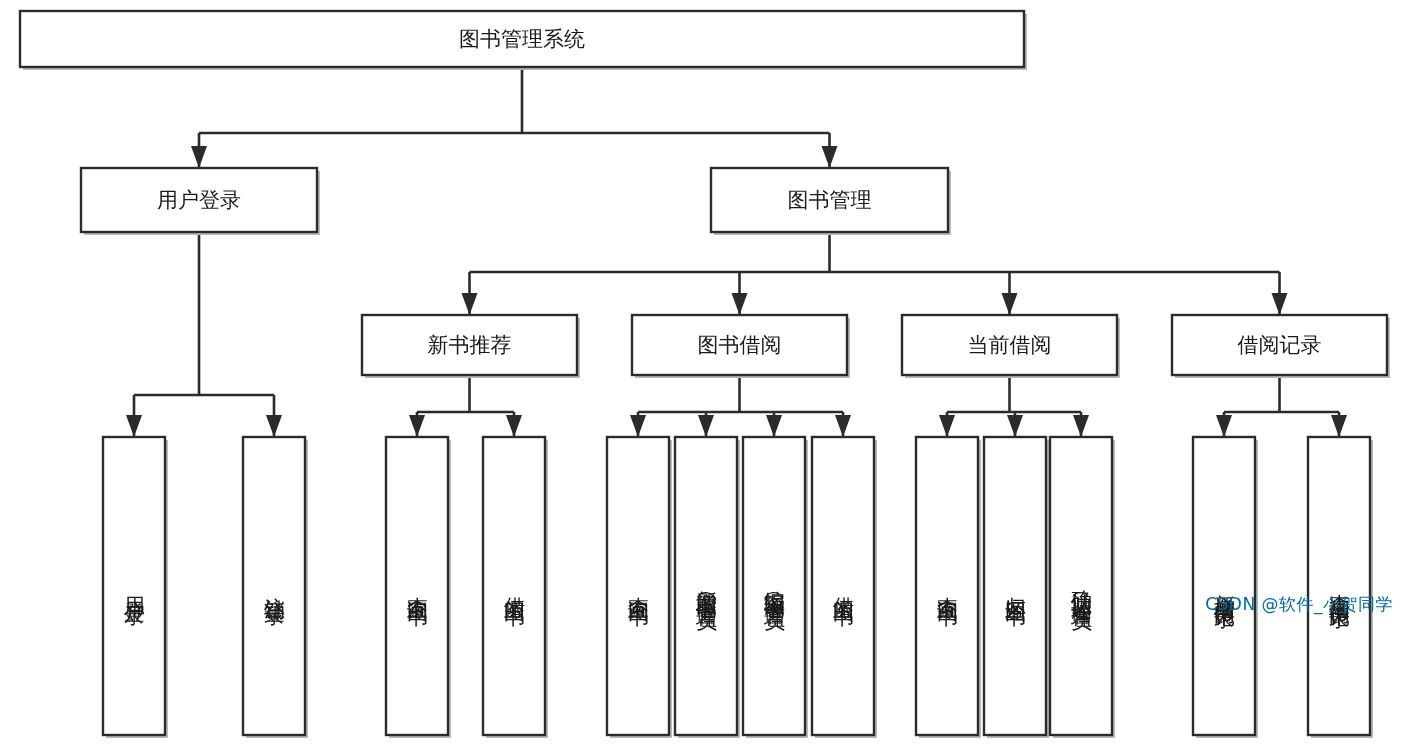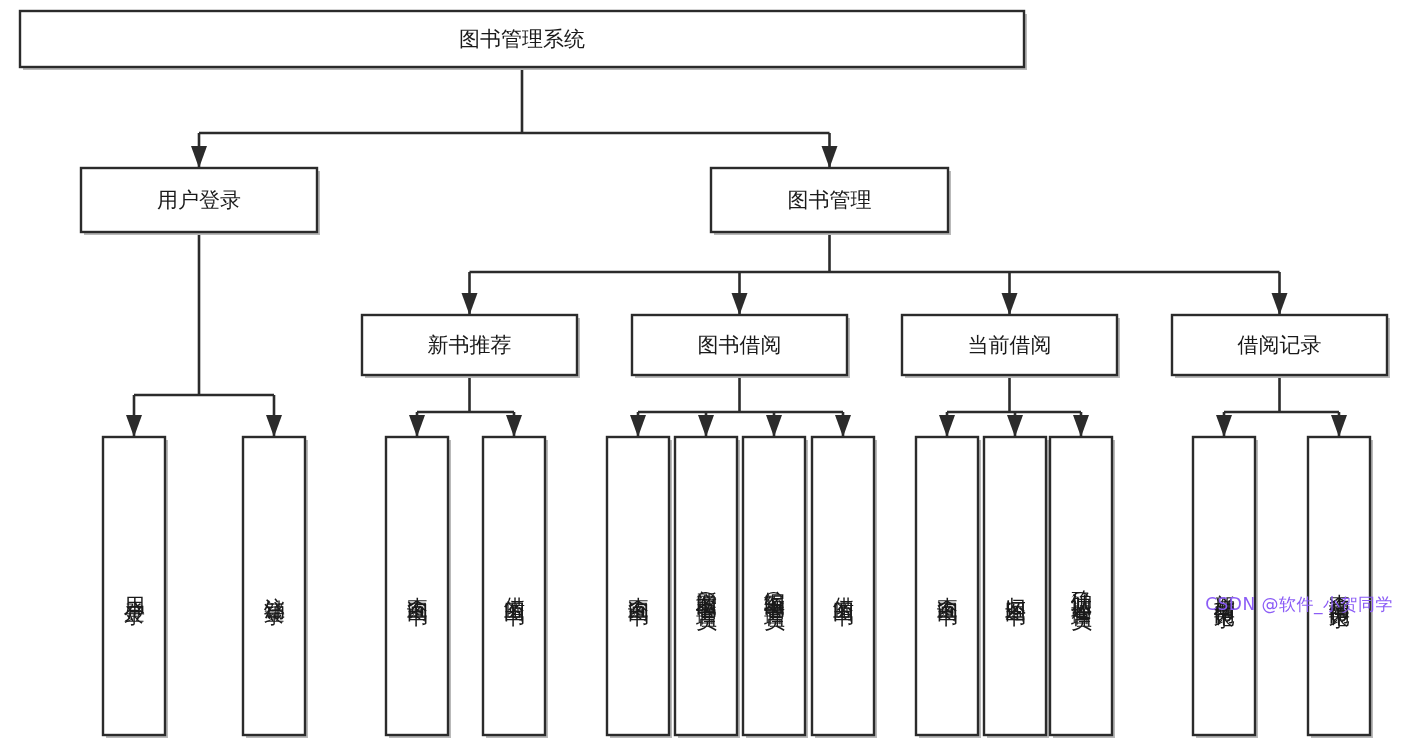--- a/index.html
+++ b/index.html
@@ -70,21 +70,21 @@
     letter-spacing: 3px;
     color: #1a1a1a;
     white-space: nowrap;
   }
   .watermark {
     position: absolute;
     right: 12px;
     bottom: 6px;
     font-family: "DejaVu Sans", "Liberation Sans", sans-serif;
     font-size: 17px;
-    color: #8b5cf6;
+    color: #0369a1;
     letter-spacing: 0.5px;
     white-space: nowrap;
   }
 </style>
 </head>
 <body>
 
 <div id="diagram-root">
 
   <svg id="tree-svg" viewBox="0 0 1405 747">

